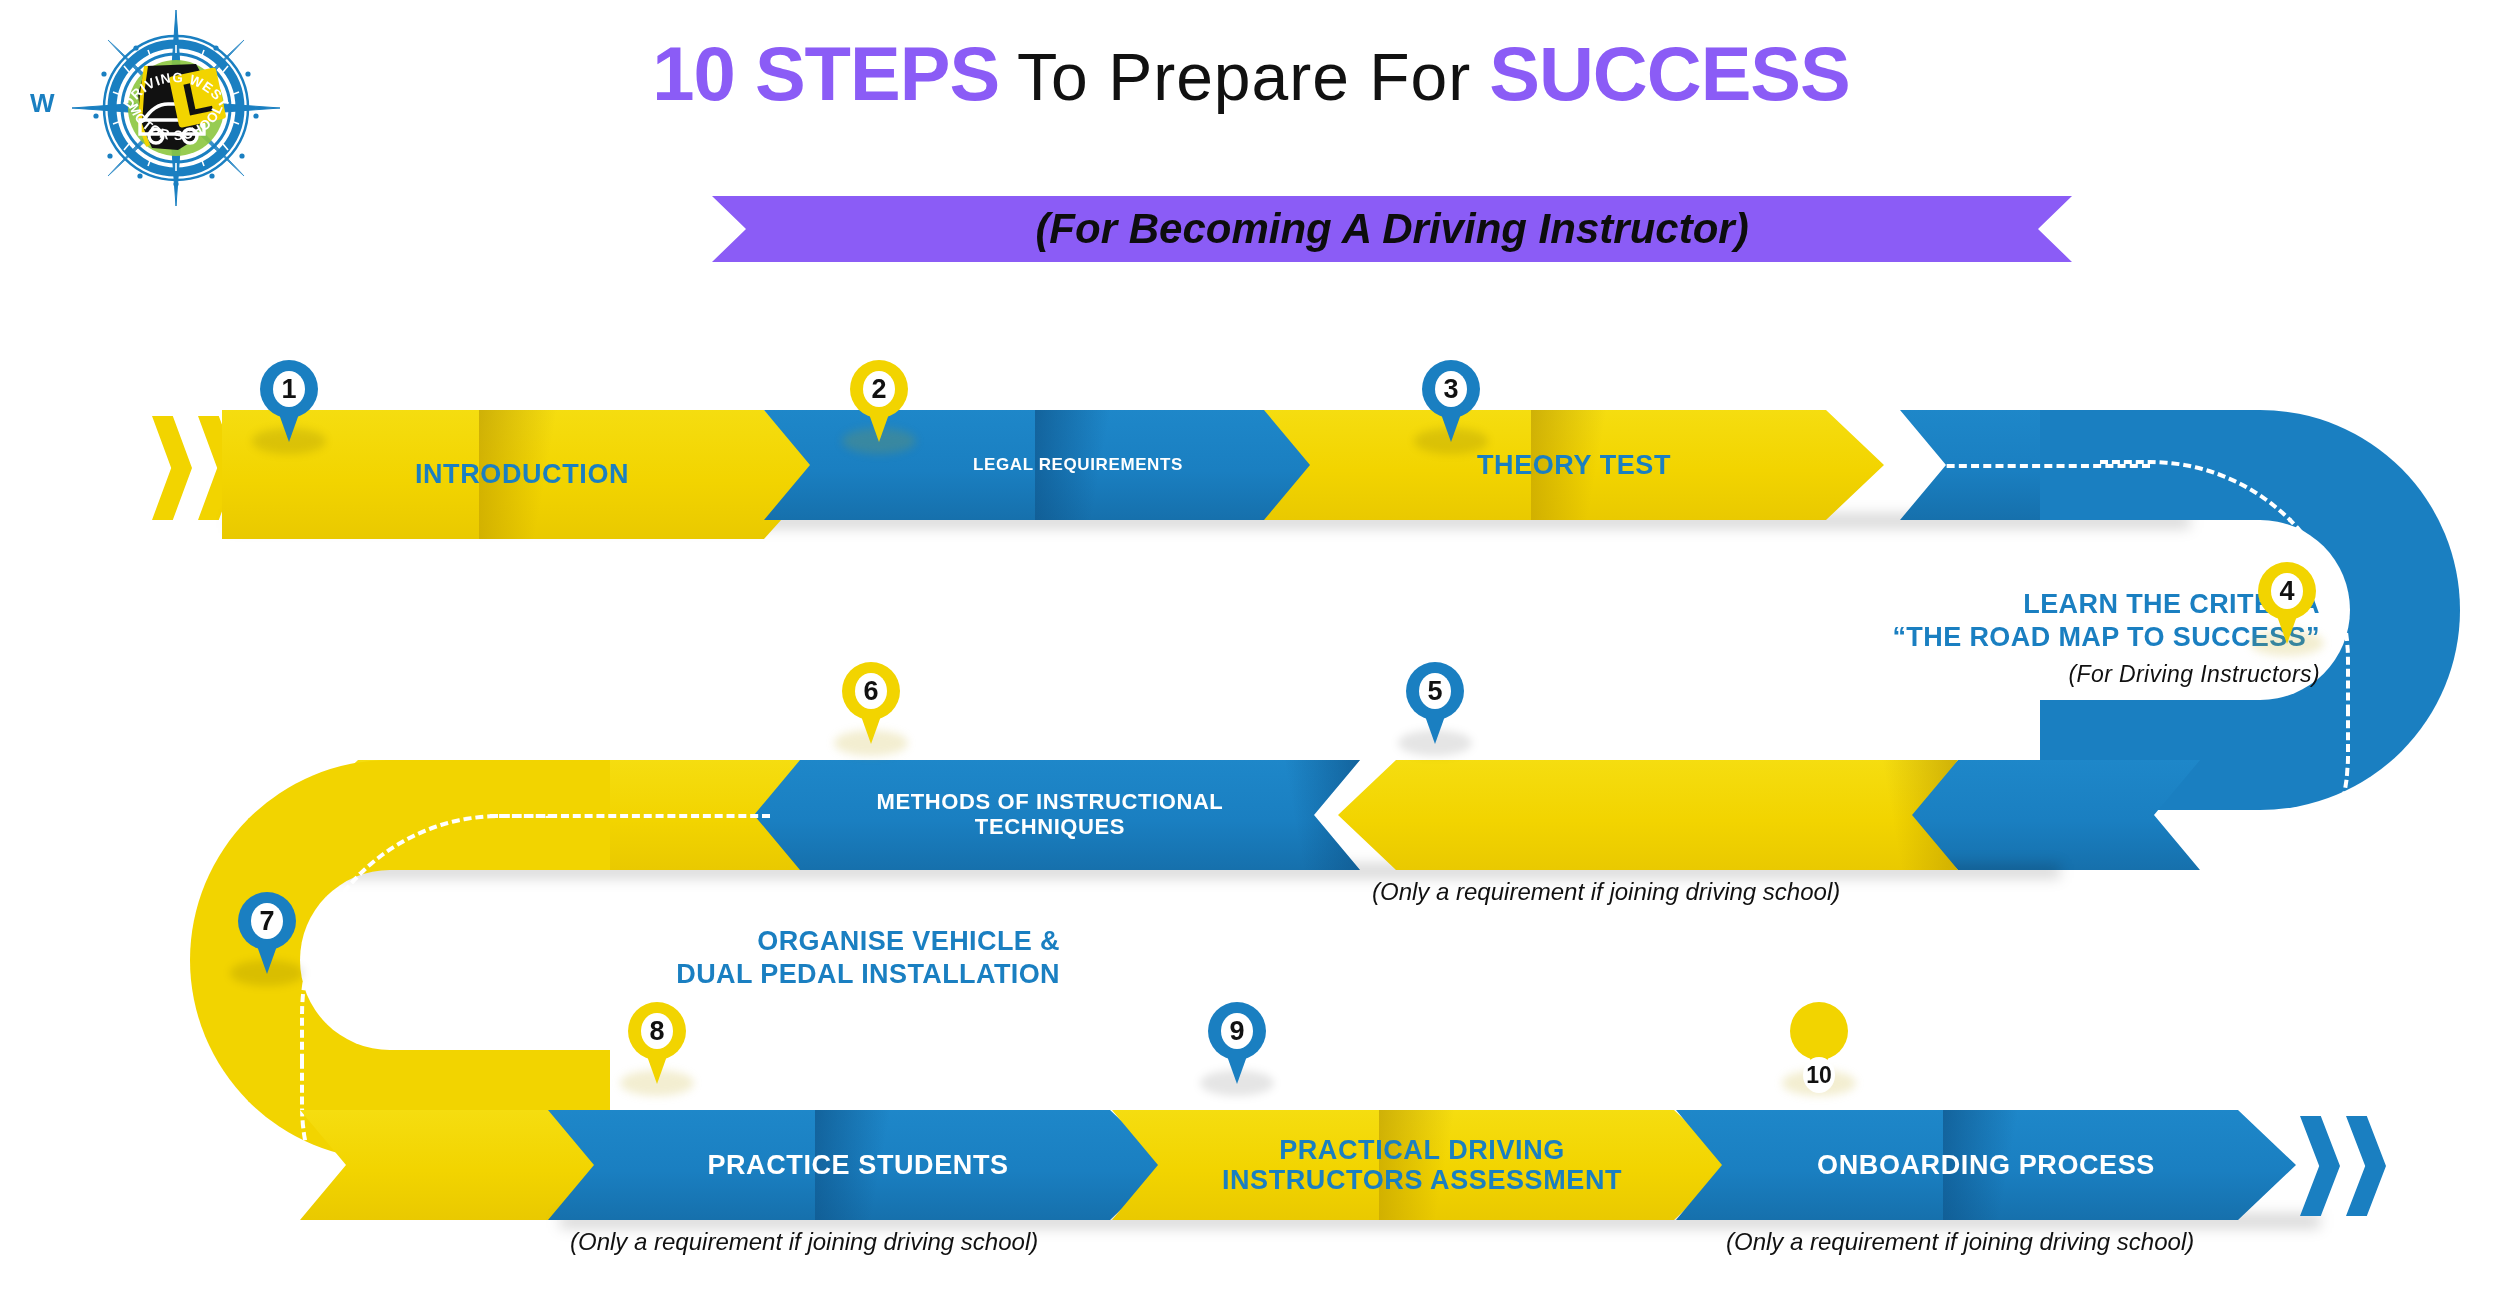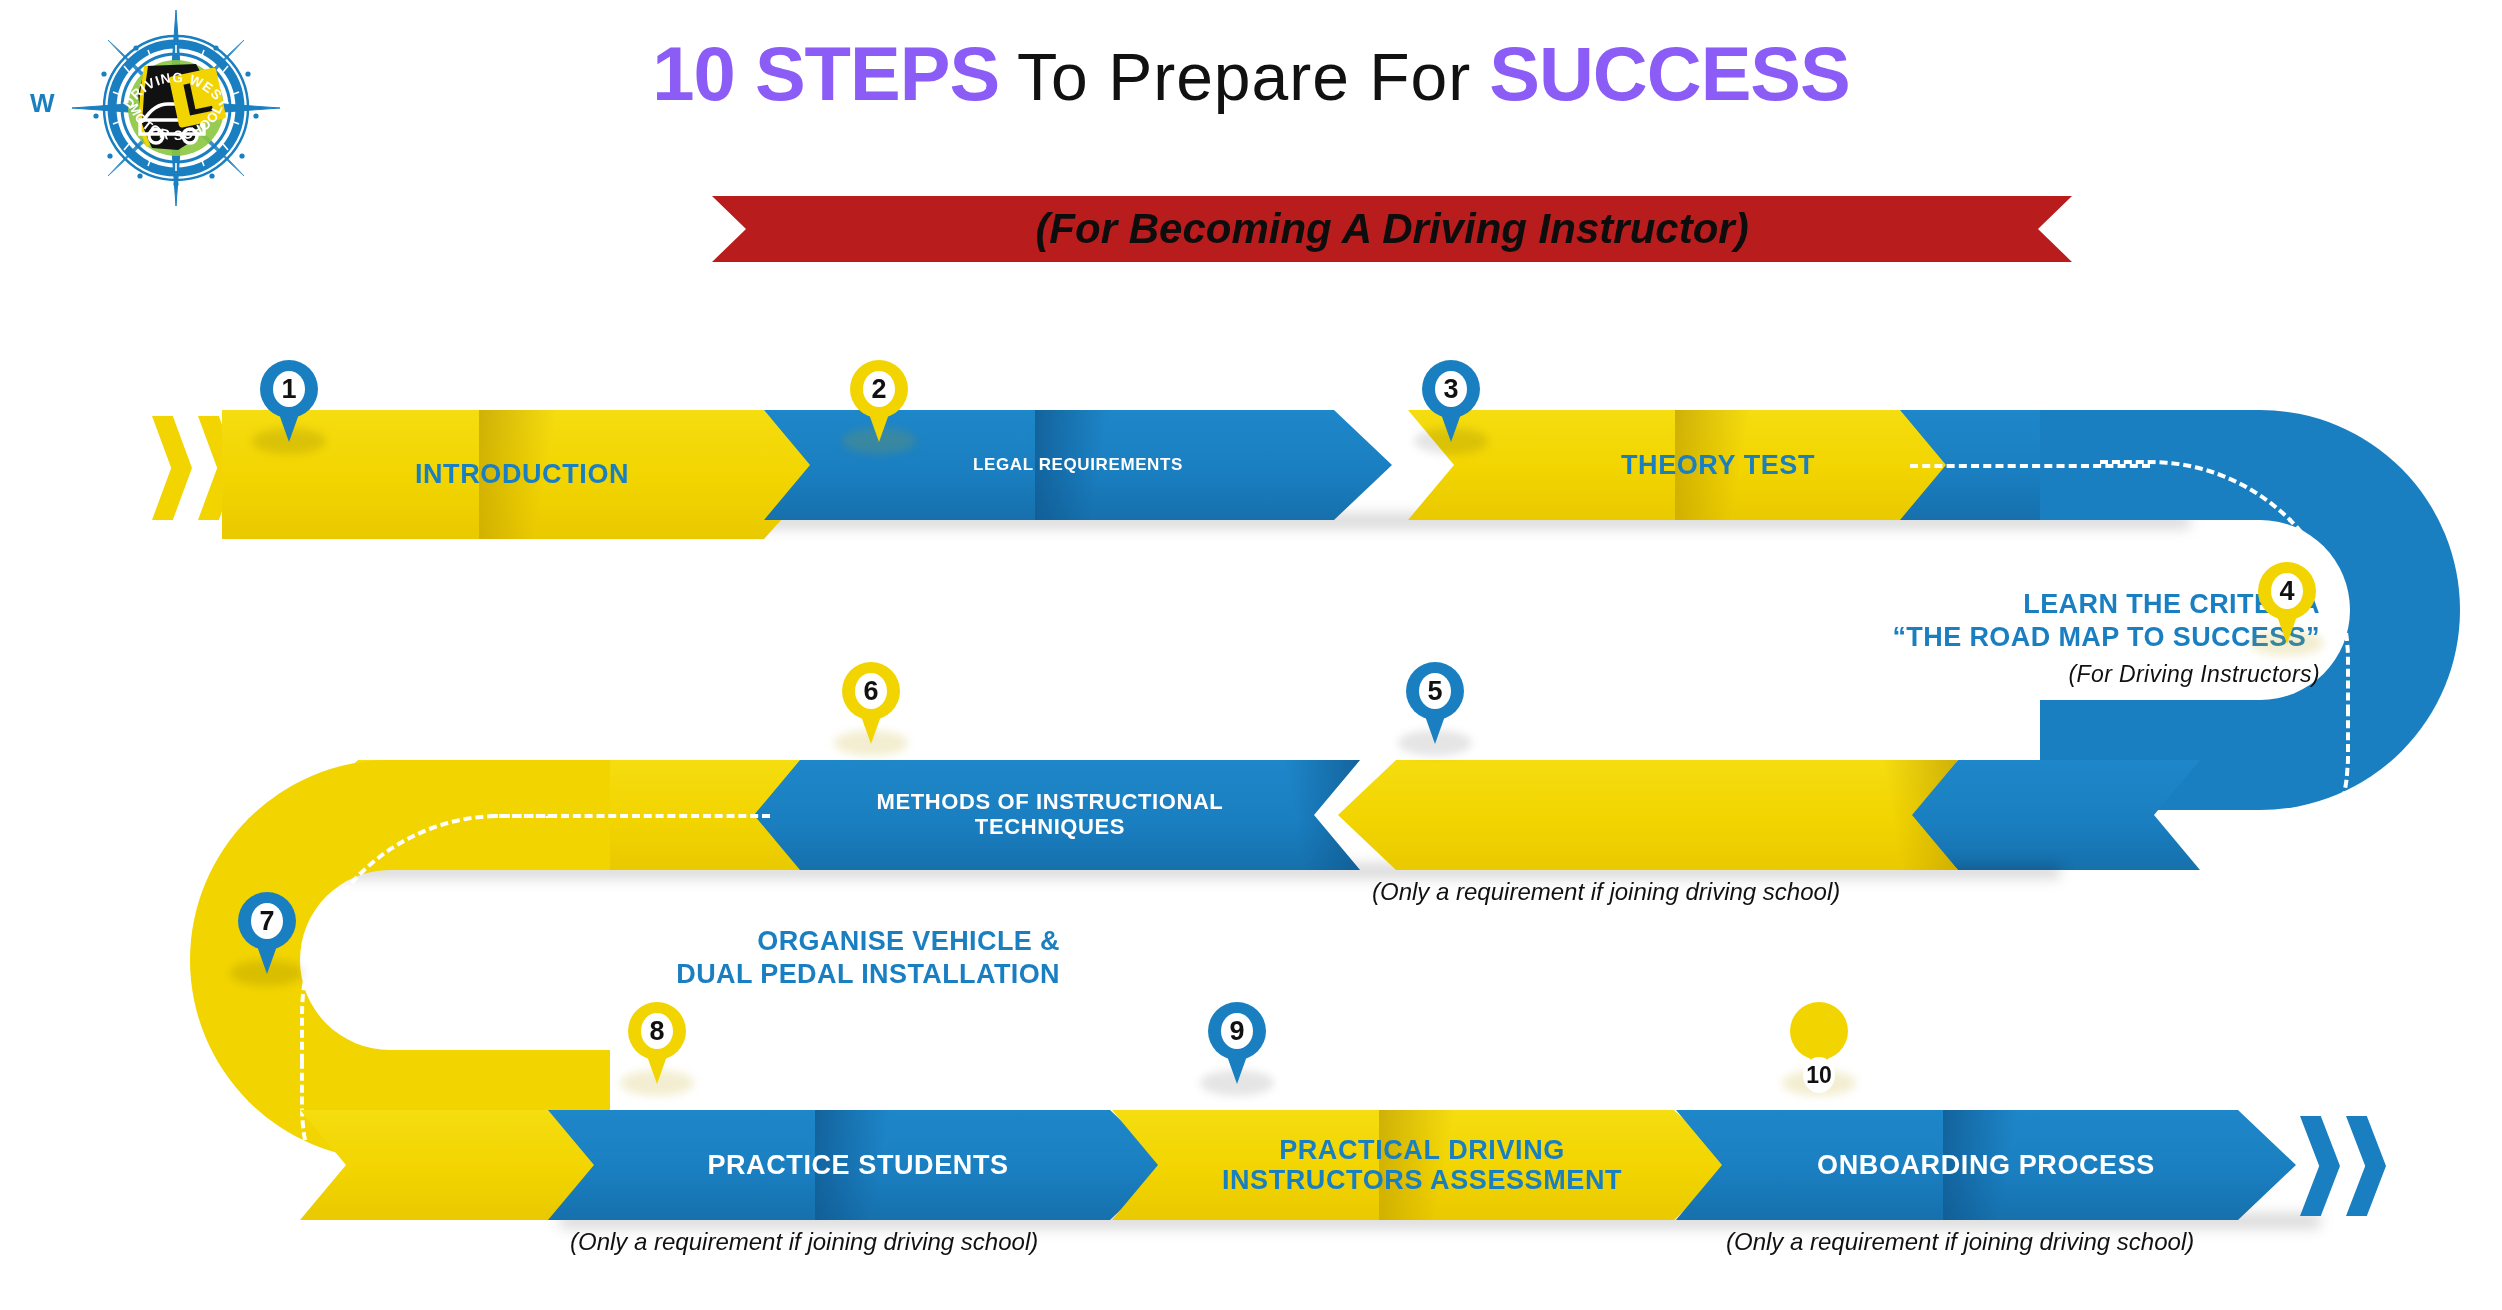--- a/index.html
+++ b/index.html
@@ -13,21 +13,21 @@
   #compass-w { position:absolute; left:30px; top:88px; font-size:26px; font-weight:bold;
                color:#1a7fc1; letter-spacing:0; }
 
   #title-line { position:absolute; left:0; top:30px; width:2502px; text-align:center;
                 white-space:nowrap; }
   #title-line .t-big  { font-size:76px; font-weight:bold; color:#8b5cf6; letter-spacing:-1px; }
   #title-line .t-thin { font-size:66px; font-weight:400; color:#111111; letter-spacing:1px; }
   #title-line .t-pad  { display:inline-block; width:18px; }
 
   #subtitle-banner { position:absolute; left:712px; top:196px; width:1360px; height:66px;
-                     background:#b91c1c;
+                     background:#8b5cf6;
                      clip-path: polygon(0 0, 100% 0, 97.5% 50%, 100% 100%, 0 100%, 2.5% 50%); }
   #subtitle-text { position:absolute; left:0; top:0; width:100%; height:66px;
                    display:flex; align-items:center; justify-content:center;
                    font-size:42px; font-weight:bold; font-style:italic; color:#0d0d0d;
                    white-space:nowrap; }
 
   
   .arrow { position:absolute; display:flex; align-items:center; justify-content:center;
            text-align:center; line-height:1.12; font-weight:bold; letter-spacing:.6px; }
   .arrow .lbl { position:relative; z-index:3; padding:0 26px; }
@@ -182,21 +182,21 @@
   <div class="arrow ar-right-flat yellow" style="left:222px; top:410px; width:600px; height:129px; font-size:27px;">
     <div class="tailshade dark-y"></div>
     <span class="lbl">INTRODUCTION</span>
   </div>
 
   <div class="arrow ar-right blue" style="left:764px; top:410px; width:628px; height:110px; font-size:17px;">
     <div class="tailshade dark-b"></div>
     <span class="lbl">LEGAL REQUIREMENTS</span>
   </div>
 
-  <div class="arrow ar-right yellow" style="left:1408px; top:410px; width:620px; height:110px; font-size:27px;text-align:right;">
+  <div class="arrow ar-right yellow" style="left:1264px; top:410px; width:620px; height:110px; font-size:27px;text-align:right;">
     <div class="tailshade dark-y"></div>
     <span class="lbl">THEORY TEST</span>
   </div>
 
   <div class="arrow ar-right blue" style="left:1900px; top:410px; width:300px; height:110px;"></div>
 
   <div class="curve" style="left:2040px; top:410px; width:430px; height:400px;">
     <div style="position:absolute; left:0; top:0; width:420px; height:400px;
                 border:110px solid #1a7fc1; border-left:none;
                 border-radius:0 200px 200px 0; box-sizing:border-box;"></div>

